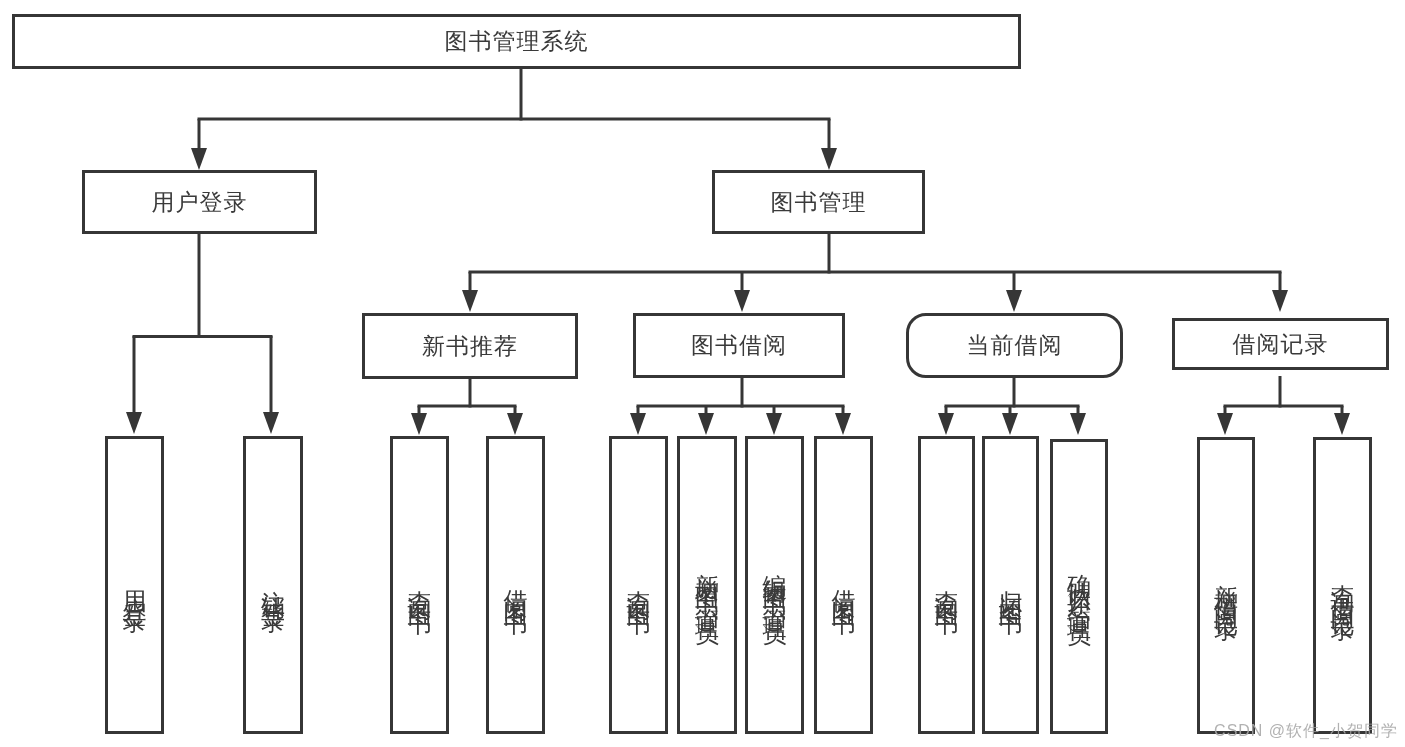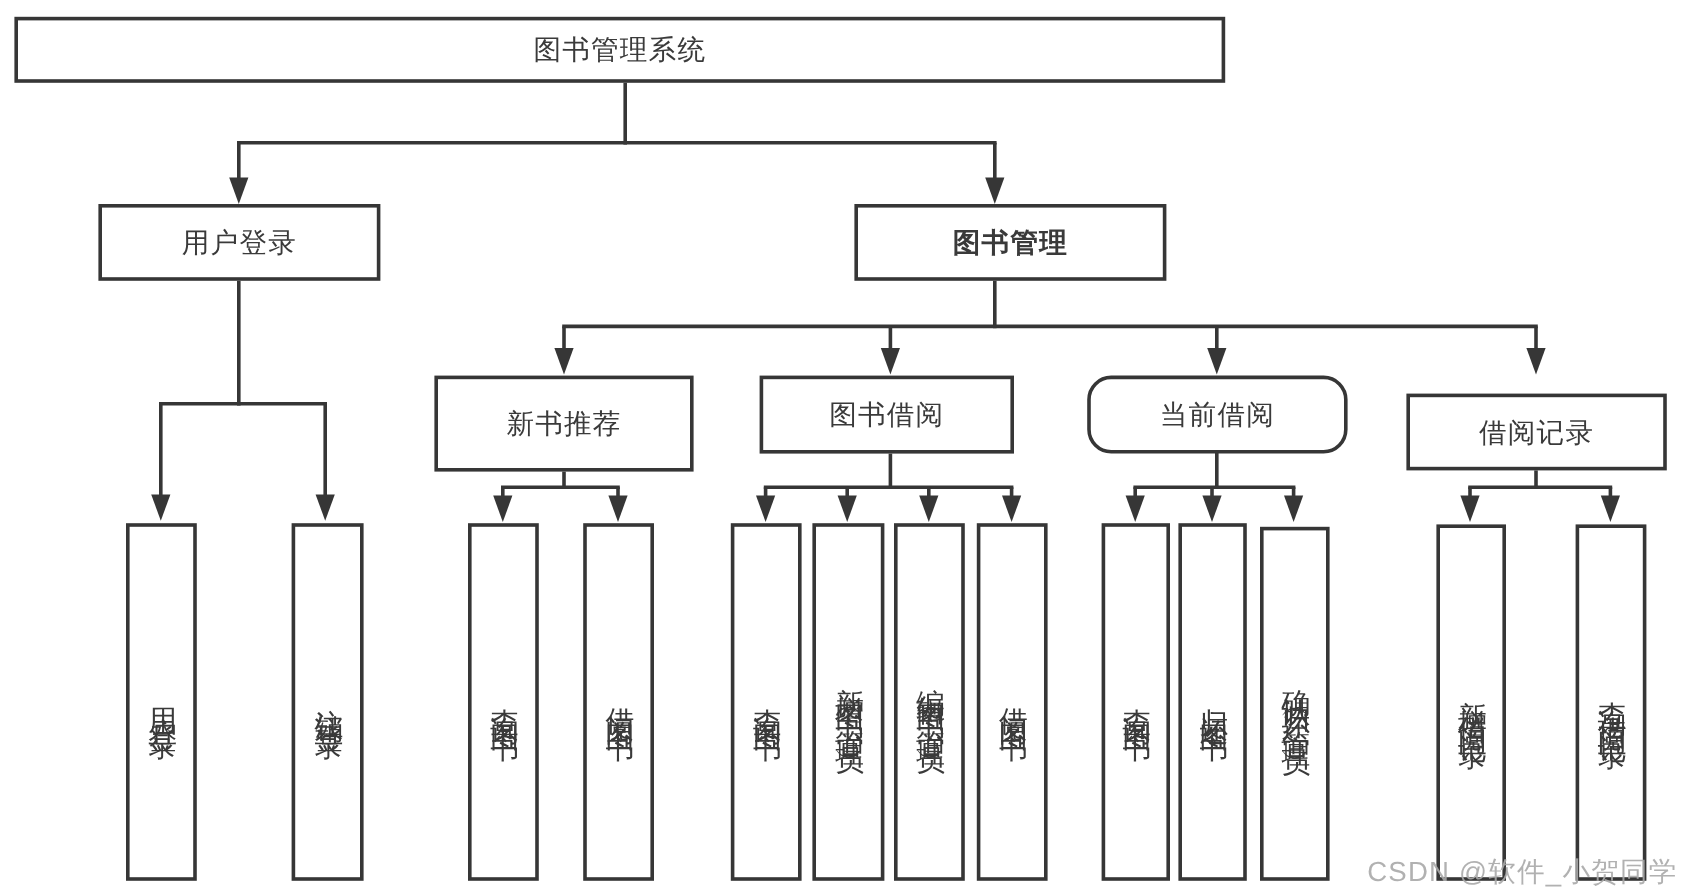--- a/index.html
+++ b/index.html
@@ -18,21 +18,21 @@
     display:flex; align-items:center; justify-content:center;
     text-align:center;
   }
   .h-node { font-size:23px; letter-spacing:1px; }
   .v-node {
     writing-mode:vertical-rl; text-orientation:mixed;
     font-size:24px; letter-spacing:7px; line-height:1;
   }
   #watermark {
     position:absolute; right:7px; bottom:5px;
-    font-size:23px; color:rgba(168,168,168,0.9);
+    font-size:16px; color:rgba(168,168,168,0.9);
     letter-spacing:1px; z-index:5; white-space:nowrap;
   }
 </style>
 </head>
 <body>
 
 <div id="stage">
 
   <svg id="connector-layer" viewBox="0 0 1405 747" xmlns="http://www.w3.org/2000/svg">
 
@@ -106,26 +106,26 @@
       <line x1="1225" y1="406" x2="1225" y2="417"></line>
       <polygon points="1217,413 1233,413 1225,435"></polygon>
       <line x1="1342" y1="406" x2="1342" y2="417"></line>
       <polygon points="1334,413 1350,413 1342,435"></polygon>
     </g>
   </svg>
 
   <div class="node h-node" style="left:12px; top:14px; width:1009px; height:55px;">图书管理系统</div>
 
   <div class="node h-node" style="left:82px; top:170px; width:235px; height:64px;">用户登录</div>
-  <div class="node h-node" style="left:712px; top:170px; width:260px; height:64px;font-weight:bold;">图书管理</div>
+  <div class="node h-node" style="left:712px; top:170px; width:213px; height:64px;">图书管理</div>
 
-  <div class="node h-node" style="left:362px; top:313px; width:216px; height:80px;">新书推荐</div>
+  <div class="node h-node" style="left:362px; top:313px; width:216px; height:66px;">新书推荐</div>
   <div class="node h-node" style="left:633px; top:313px; width:212px; height:65px;">图书借阅</div>
   <div class="node h-node" style="left:906px; top:313px; width:217px; height:65px;border-radius:20px;">当前借阅</div>
-  <div class="node h-node" style="left:1172px; top:328px; width:217px; height:64px;font-family:Liberation Mono, monospace;">借阅记录</div>
+  <div class="node h-node" style="left:1172px; top:318px; width:217px; height:52px;font-family:Liberation Mono, monospace;">借阅记录</div>
 
   <div class="node v-node" style="left:105px; top:436px; width:59px; height:298px;">用户登录</div>
   <div class="node v-node" style="left:243px; top:436px; width:60px; height:298px;">注销登录</div>
 
   <div class="node v-node" style="left:390px; top:436px; width:59px; height:298px;">查询图书</div>
   <div class="node v-node" style="left:486px; top:436px; width:59px; height:298px;">借阅图书</div>
 
   <div class="node v-node" style="left:609px; top:436px; width:59px; height:298px;">查询图书</div>
   <div class="node v-node" style="left:677px; top:436px; width:60px; height:298px;">新增图书（管理员）</div>
   <div class="node v-node" style="left:745px; top:436px; width:59px; height:298px;">编辑图书（管理员）</div>

